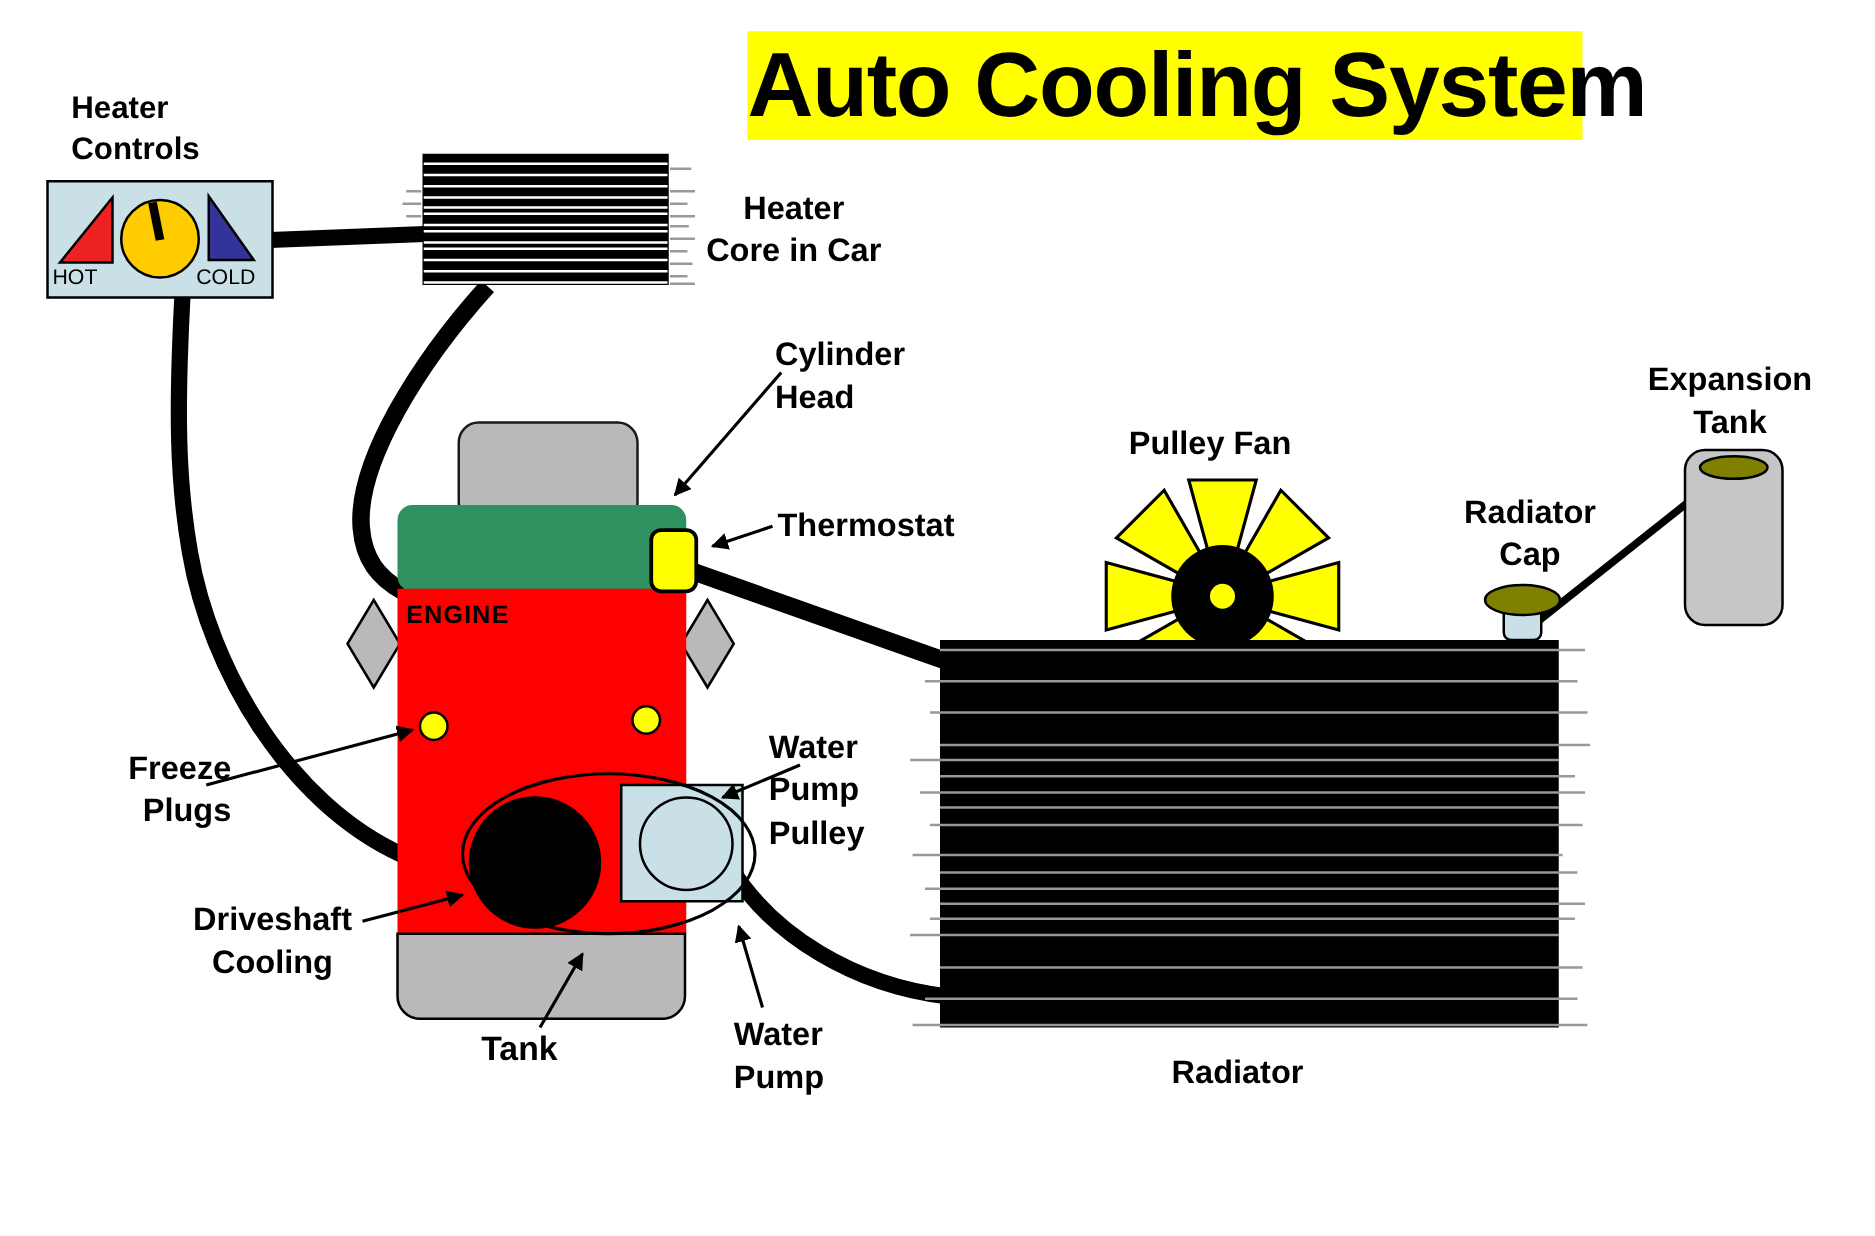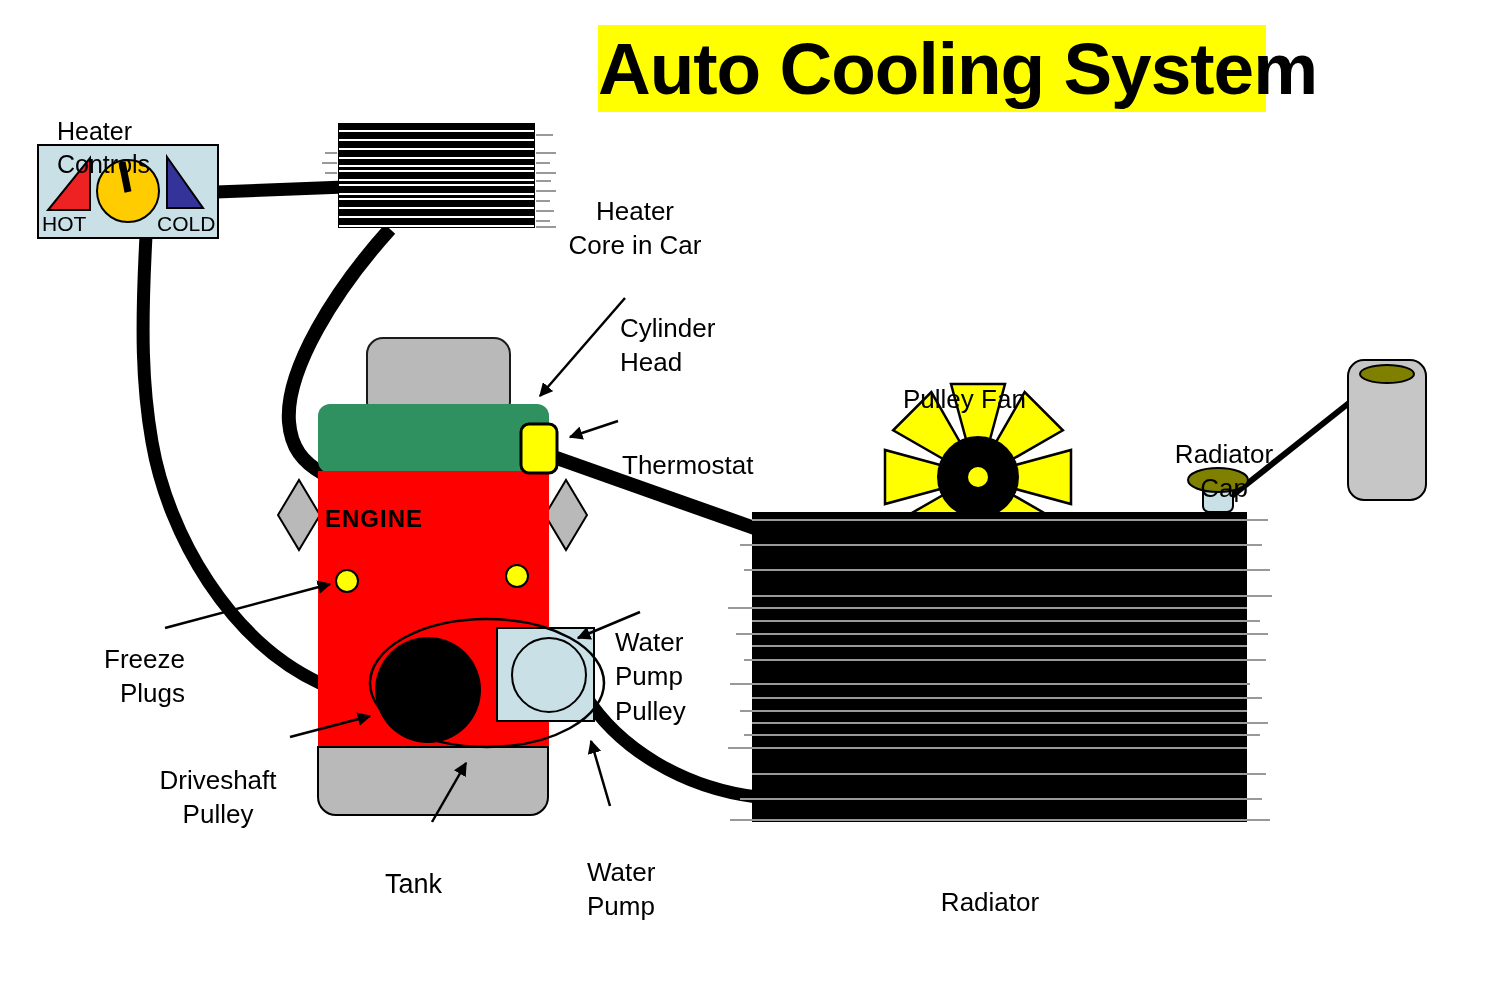--- a/index.html
+++ b/index.html
@@ -2,31 +2,31 @@
 <html><head>
 <meta charset="utf-8">
 <style>
   html,body{margin:0;padding:0;background:#ffffff;}
   .canvas{
     position:relative;width:1500px;height:989px;background:#ffffff;overflow:hidden;
     font-family:"Liberation Sans",sans-serif;color:#000;
   }
   .diagram-svg{position:absolute;left:0;top:0;}
   .lbl{
-    position:absolute;font-weight:normal;font-size:26px;line-height:1.32;
-    white-space:pre-line;color:#000;margin-top:45px;
+    position:absolute;font-weight:bold;font-size:26px;line-height:1.32;
+    white-space:pre-line;color:#000;
   }
   .lbl.center{text-align:center;}
   .title{
     position:absolute;left:598px;top:25px;width:668px;height:87px;
     background:#ffff00;color:#000;font-weight:bold;font-size:73px;line-height:87px;
     text-align:center;letter-spacing:-1px;white-space:nowrap;
   }
-  .hotcold{position:absolute;font-weight:400;font-size:21px;color:#000;}
-  .engine-text{position:absolute;left:325px;top:505px;font-weight:bold;font-size:24px;letter-spacing:1px;}
+  .hotcold{position:absolute;font-weight:400;font-size:17px;color:#000;}
+  .engine-text{position:absolute;left:325px;top:481px;font-weight:bold;font-size:20px;letter-spacing:1px;}
   .footer{position:absolute;left:518px;top:906px;font-weight:bold;font-size:31px;}
 </style>
 </head>
 <body>
 
 <div class="canvas">
 
   <svg class="diagram-svg" width="1500" height="989" viewBox="0 0 1500 989">
     <defs>
       <marker id="ah" viewBox="0 0 10 10" refX="9" refY="5" markerWidth="5.5" markerHeight="5.5" orient="auto-start-reverse">
@@ -177,28 +177,30 @@
   <div class="lbl" style="left:620px;top:266px;">Cylinder
 Head</div>
 
   <div class="lbl" style="left:622px;top:403px;">Thermostat</div>
 
   <div class="lbl" style="left:903px;top:337px;">Pulley Fan</div>
 
   <div class="lbl center" style="left:1154px;top:392px;width:140px;">Radiator
 Cap</div>
 
+  <div class="lbl center" style="left:1309px;top:286px;width:150px;">Expansion
+Tank</div>
 
   <div class="engine-text">ENGINE</div>
 
   <div class="lbl center" style="left:45px;top:597px;width:140px;text-align:right;">Freeze
 Plugs</div>
 
   <div class="lbl center" style="left:138px;top:718px;width:160px;">Driveshaft
-Pulley</div>
+Cooling</div>
 
   <div class="lbl" style="left:385px;top:822px;font-size:27px;">Tank</div>
 
   <div class="lbl" style="left:587px;top:810px;">Water
 Pump</div>
 
   <div class="lbl" style="left:615px;top:580px;">Water
 Pump
 Pulley</div>
 

